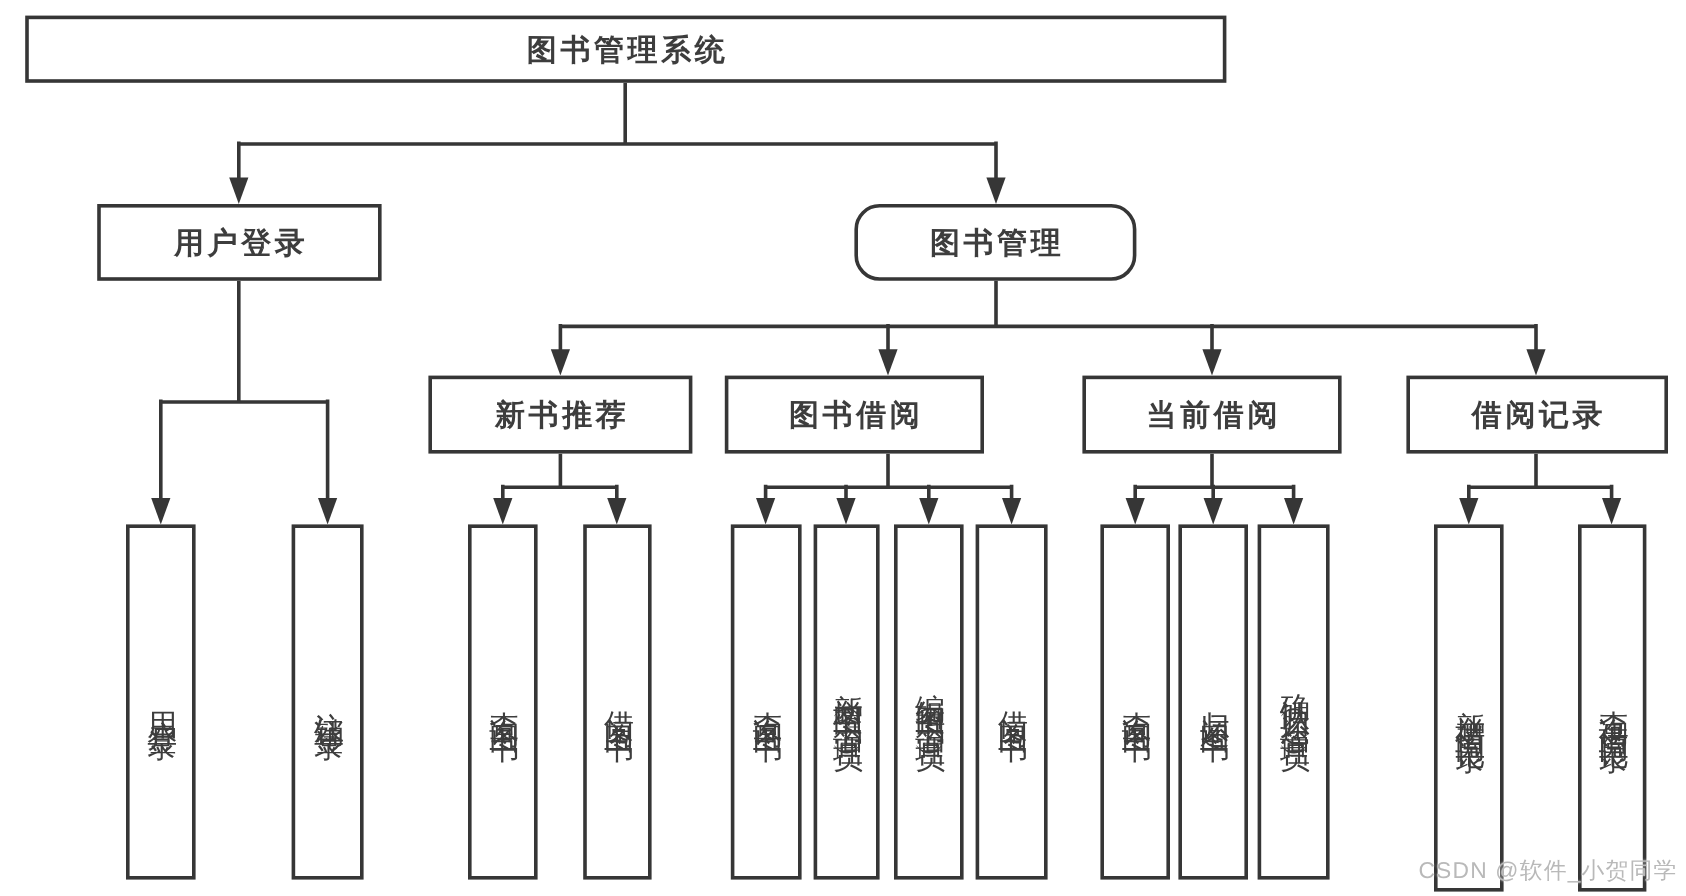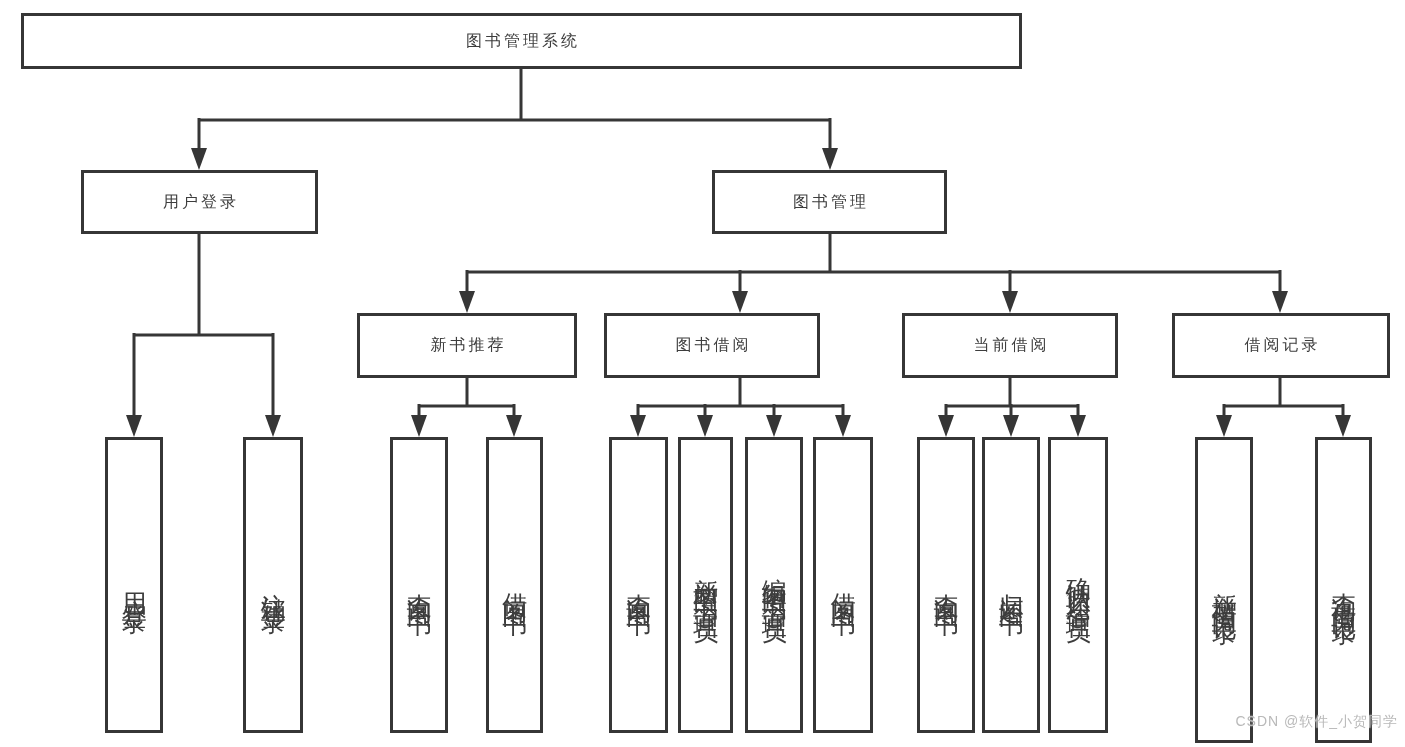--- a/index.html
+++ b/index.html
@@ -5,28 +5,28 @@
   * { box-sizing: border-box; }
   html,body { margin:0; padding:0; background:#ffffff; }
   body { font-family:"Liberation Sans", sans-serif; }
   .canvas { position:relative; width:1405px; height:747px; background:#ffffff; overflow:hidden; }
   .connectors { position:absolute; left:0; top:0; width:1405px; height:747px; }
   .node {
     position:absolute; border:3px solid #363636; background:#ffffff;
     display:flex; align-items:center; justify-content:center;
     color:#3d3d3d; z-index:2;
   }
-  .node.h span { font-size:16px; letter-spacing:3px; text-indent:3px; white-space:nowrap; }
+  .node.h span { font-size:25px; letter-spacing:3px; text-indent:3px; white-space:nowrap;font-weight:bold; }
   .node.v span {
     writing-mode:vertical-rl; text-orientation:mixed;
     font-size:25px; letter-spacing:6px; line-height:1.1;
   }
   .watermark {
     position:absolute; right:7px; top:713px; z-index:6;
-    font-size:14px; color:#b9b9b9; letter-spacing:1px; white-space:nowrap;
+    font-size:19px; color:#b9b9b9; letter-spacing:1px; white-space:nowrap;
     text-shadow:0 0 2px #ffffff;
   }
 </style>
 </head>
 <body>
 
 <div class="canvas">
 
   <svg class="connectors" width="1405" height="747" viewBox="0 0 1405 747" fill="none" stroke="#363636" stroke-width="3">
 
@@ -67,21 +67,21 @@
     </g>
   </svg>
 
   <div class="node h" style="left:21px; top:13px; width:1001px; height:56px;">
     <span>图书管理系统</span>
   </div>
 
   <div class="node h" style="left:81px; top:170px; width:237px; height:64px;">
     <span>用户登录</span>
   </div>
-  <div class="node h" style="left:712px; top:170px; width:235px; height:64px;">
+  <div class="node h" style="left:712px; top:170px; width:235px; height:64px;border-radius:21px;">
     <span>图书管理</span>
   </div>
 
   <div class="node h" style="left:357px; top:313px; width:220px; height:65px;">
     <span>新书推荐</span>
   </div>
   <div class="node h" style="left:604px; top:313px; width:216px; height:65px;">
     <span>图书借阅</span>
   </div>
   <div class="node h" style="left:1172px; top:313px; width:218px; height:65px;">

